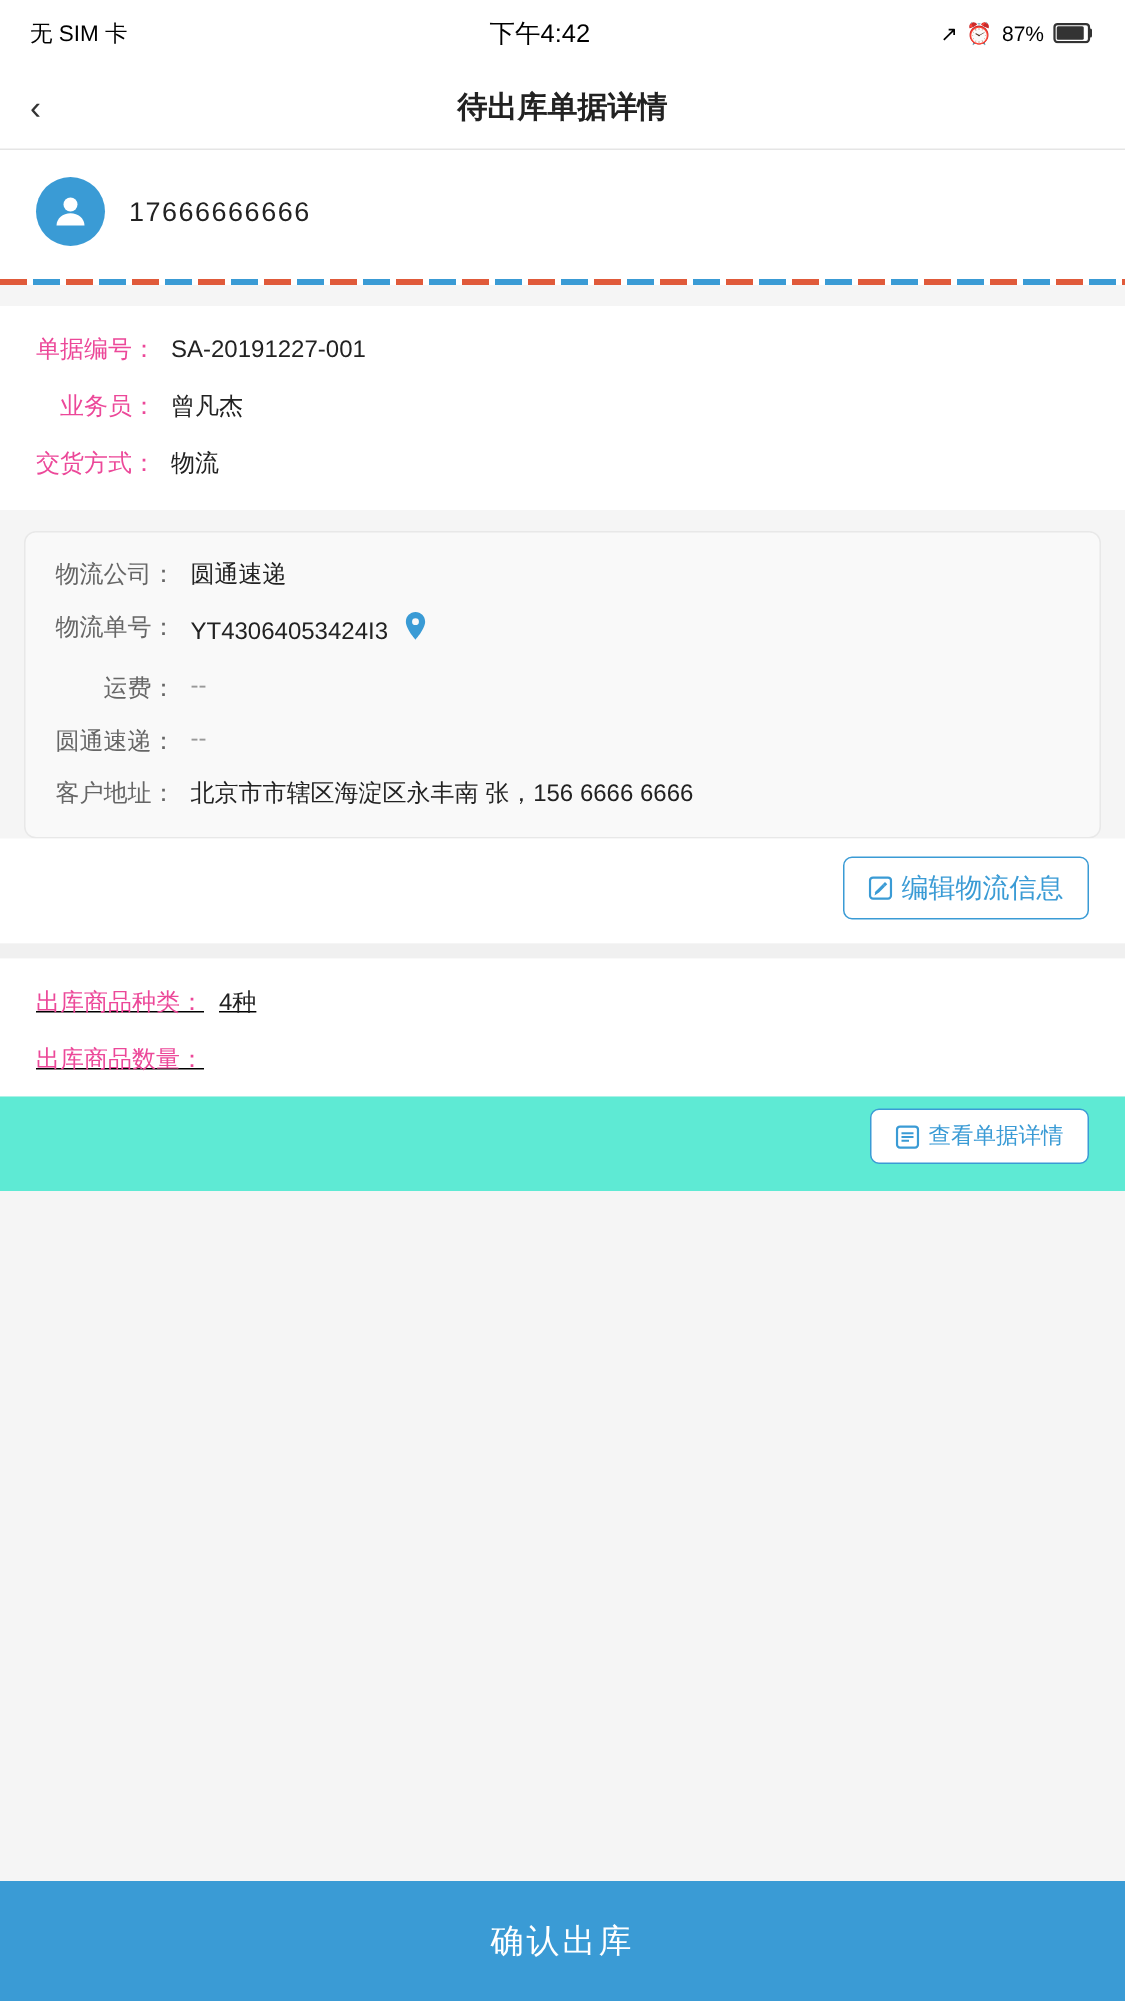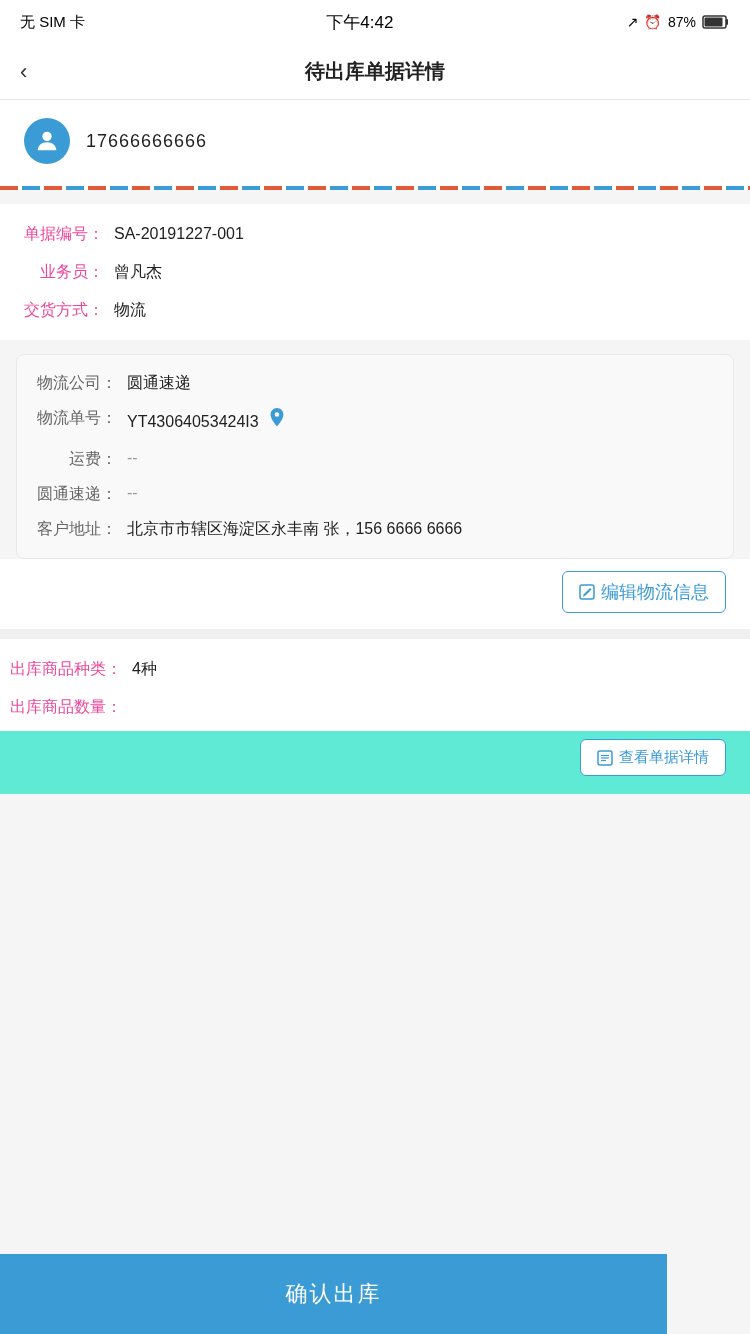--- a/index.html
+++ b/index.html
@@ -191,21 +191,22 @@
 
     
     .section-divider {
       height: 10px;
       background: #f0f0f0;
     }
 
     
     .goods-section {
       background: #fff;
-      padding: 18px 10px 12px;
+      padding: 18px 24px 12px;
+      text-decoration: underline;
     }
 
     
     .view-btn-row {
       background: #5eead4;
       display: flex;
       justify-content: flex-end;
       padding: 8px 24px 18px;
     }
     .view-btn {
@@ -222,21 +223,21 @@
     }
 
     
     .spacer { height: 200px; background: #f5f5f5; }
 
     
     .bottom-bar {
       position: fixed;
       bottom: 0;
       left: 0;
-      width: 667px;
+      width: 750px;
       background: #3a9bd5;
       height: 80px;
       display: flex;
       align-items: center;
       justify-content: center;
     }
     .confirm-btn {
       font-size: 22px;
       color: #fff;
       font-weight: 500;

